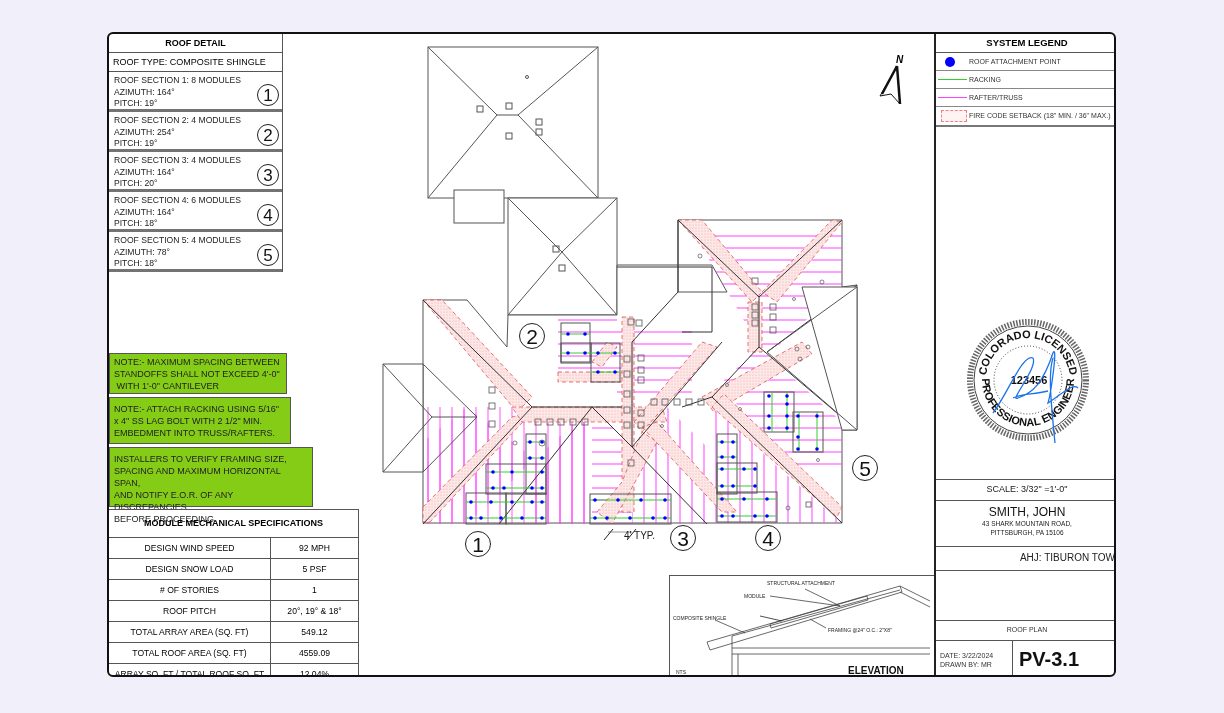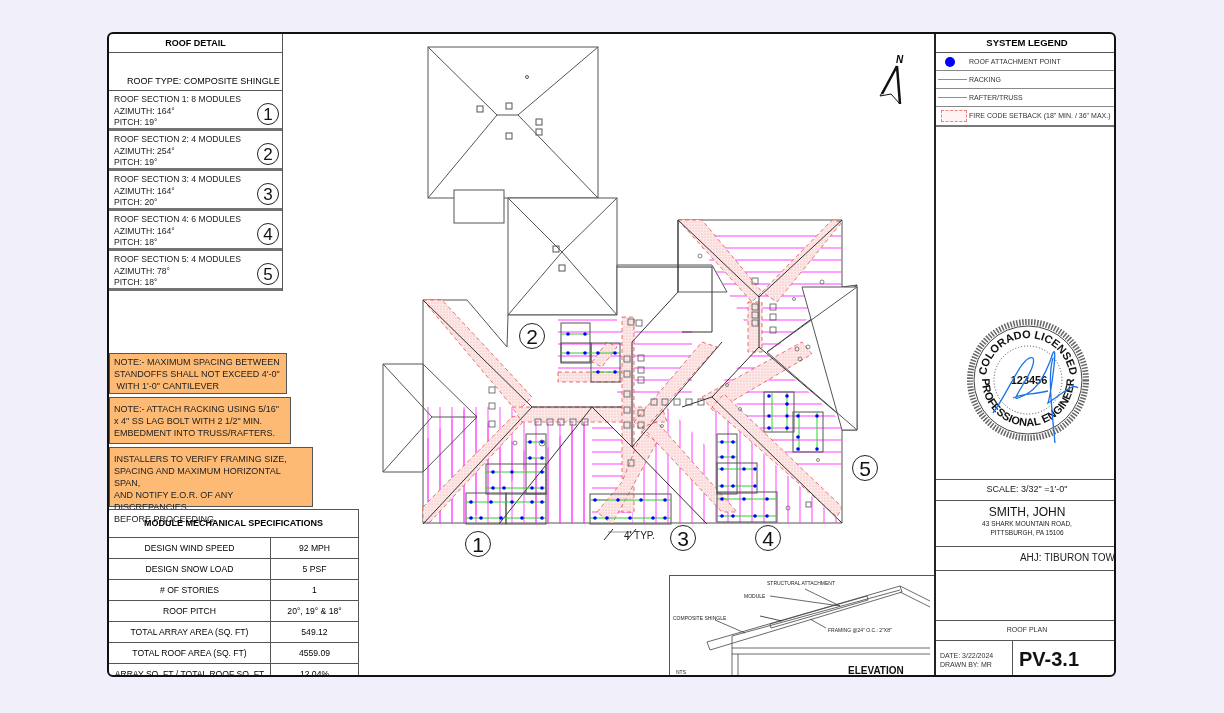--- a/index.html
+++ b/index.html
@@ -16,30 +16,30 @@
     border: 2px solid #111;
     border-radius: 6px;
     box-sizing: border-box;
     overflow: hidden;
   }
   .abs { position: absolute; }
 
   
   .roof-detail { left: 0; top: 0; width: 173px; border-right: 1px solid #555; }
   .rd-head { height: 18px; border-bottom: 1px solid #555; text-align: center; font-weight: bold; font-size: 9px; line-height: 18px; }
-  .rd-type { height: 18px; border-bottom: 1px solid #555; font-size: 9px; line-height: 18px; padding-left: 18px; margin-top: 19px; }
+  .rd-type { height: 18px; border-bottom: 1px solid #555; font-size: 9px; line-height: 18px; padding-left: 4px; }
   .rd-sec { height: 40px; border-bottom: 3px solid #737373; position: relative; padding: 3px 0 1px 5px; box-sizing: border-box; }
   .rd-sec .line { font-size: 8.6px; line-height: 11.5px; color: #222; white-space: nowrap; }
   .num-circle {
     position: absolute; width: 20px; height: 20px; border: 1px solid #222; border-radius: 50%;
     text-align: center; font-size: 17px; line-height: 21px; color: #111; background: #fff;
   }
   .rd-sec .num-circle { right: 3px; bottom: 3px; }
 
-  .note { border: 1px solid #555; font-size: 9px; line-height: 12px; color: #222; padding: 2px 4px; box-sizing: border-box; background:#fdba74; }
+  .note { border: 1px solid #555; font-size: 9px; line-height: 12px; color: #222; padding: 2px 4px; box-sizing: border-box; background:#84cc16; }
 
   
   .specs { left: 0; top: 475px; width: 249px; border-top: 1px solid #555; border-right: 1px solid #555; }
   .specs-head { height: 27px; text-align: center; font-weight: bold; font-size: 9px; line-height: 27px; border-bottom: 1px solid #555; }
   .specs-row { display: flex; height: 20px; border-bottom: 1px solid #555; font-size: 8.6px; line-height: 20px; }
   .specs-row:last-child { border-bottom: none; }
   .specs-row .k { width: 161px; text-align: center; border-right: 1px solid #555; white-space: nowrap; }
   .specs-row .v { flex: 1; text-align: center; white-space: nowrap; }
 
   

